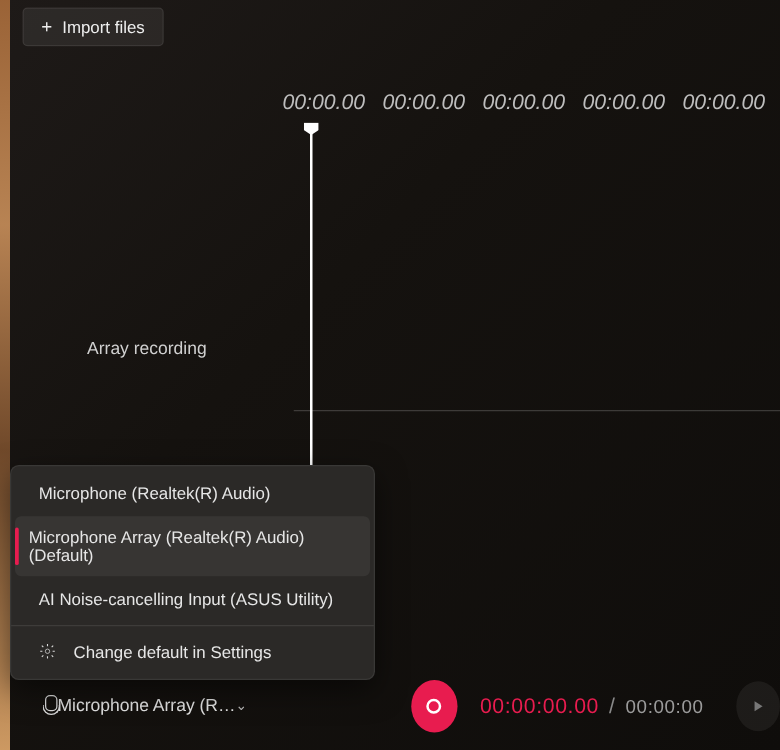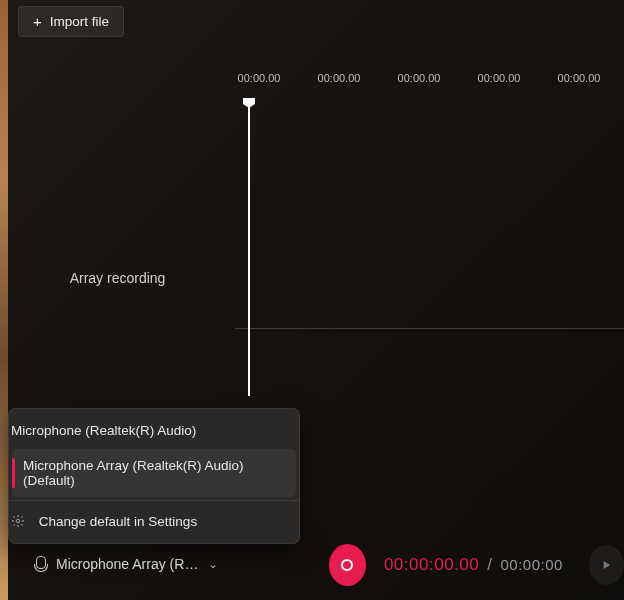--- a/index.html
+++ b/index.html
@@ -63,23 +63,24 @@
     flex: 1; position: relative;
     display: flex; flex-direction: column;
   }
   .ruler {
     position: relative;
     height: 30px;
     margin-top: 72px;
   }
   .tick {
     position: absolute; top: 0;
-    font-size: 11px; color: #bdbdbd;
+    font-size: 17px; color: #bdbdbd;
     transform: translateX(-50%);
     white-space: nowrap;
+    font-style: italic;
   }
   .playhead {
     position: absolute; top: 106px; left: 248px; width: 2px; height: 290px;
     background: #ffffff;
   }
   .playhead::before {
     content: ""; position: absolute; top: -8px; left: -5px;
     width: 12px; height: 10px; background: #fff;
     clip-path: polygon(0 0, 100% 0, 100% 60%, 50% 100%, 0 60%);
   }
@@ -116,21 +117,21 @@
     width: 40px; height: 40px; border-radius: 50%;
     background: rgba(255,255,255,0.06);
     display: flex; align-items: center; justify-content: center;
     cursor: pointer;
     margin-left: 8px;
   }
   .play-btn svg { width: 14px; height: 14px; fill: #777; }
   
   .mic-selector {
     position: absolute; left: 26px; bottom: 22px;
-    display: flex; align-items: center; gap: 10px;
+    display: flex; align-items: center; 
     font-size: 14px; color: #e2e2e2;
     cursor: pointer;
     padding: 6px 8px;
     border-radius: 4px;
   }
   .mic-selector .mic-icon { width: 12px; height: 16px; position: relative; display: inline-block; }
   .mic-selector .mic-icon::before {
     content: ""; position: absolute; left: 2px; top: 0;
     width: 8px; height: 11px; border: 1px solid #dcdcdc; border-radius: 4px;
   }
@@ -145,21 +146,21 @@
     position: absolute; left: 8px; bottom: 56px;
     width: 292px;
     background: #2b2927;
     border: 1px solid rgba(255,255,255,0.07);
     border-radius: 7px;
     padding: 4px 0;
     box-shadow: 0 8px 24px rgba(0,0,0,0.5);
     z-index: 50;
   }
   .menu-item {
-    padding: 10px 2px;
+    padding: 10px 22px;
     font-size: 13.5px; color: #e6e6e6;
     cursor: pointer;
     position: relative;
   }
   .menu-item.selected {
     background: rgba(255,255,255,0.06);
     border-radius: 5px;
     margin: 1px 3px;
     padding: 9px 11px;
   }
@@ -179,21 +180,21 @@
 </style>
 </head>
 <body>
 
 <div class="app">
   <div class="edge-strip"></div>
 
   <div class="sidebar">
     <div class="import-btn">
       <span class="plus">+</span>
-      <span>Import file</span>
+      <span>Import files</span>
     </div>
     <div class="empty-msg">
       <span>Array recording</span>
     </div>
   </div>
 
   <div class="main">
     <div class="ruler">
       <span class="tick" style="left:24px">00:00.00</span>
       <span class="tick" style="left:104px">00:00.00</span>
@@ -227,20 +228,23 @@
     <span>Microphone Array (R…</span>
     <span class="chev">⌄</span>
   </div>
 
   <div class="menu">
     <div class="menu-item">
       <span>Microphone (Realtek(R) Audio)</span>
     </div>
     <div class="menu-item selected">
       <span>Microphone Array (Realtek(R) Audio) (Default)</span>
+    </div>
+    <div class="menu-item">
+      <span>AI Noise-cancelling Input (ASUS Utility)</span>
     </div>
     <div class="menu-sep"></div>
     <div class="menu-item">
       <span class="gear">
         <svg viewBox="0 0 24 24">
             <circle cx="12" cy="12" r="3"></circle>
             <path d="M12 2v3M12 19v3M4.2 4.2l2.1 2.1M17.7 17.7l2.1 2.1M2 12h3M19 12h3M4.2 19.8l2.1-2.1M17.7 6.3l2.1-2.1" stroke-width="1.5"></path>
           </svg>
       </span>
       <span>Change default in Settings</span>

